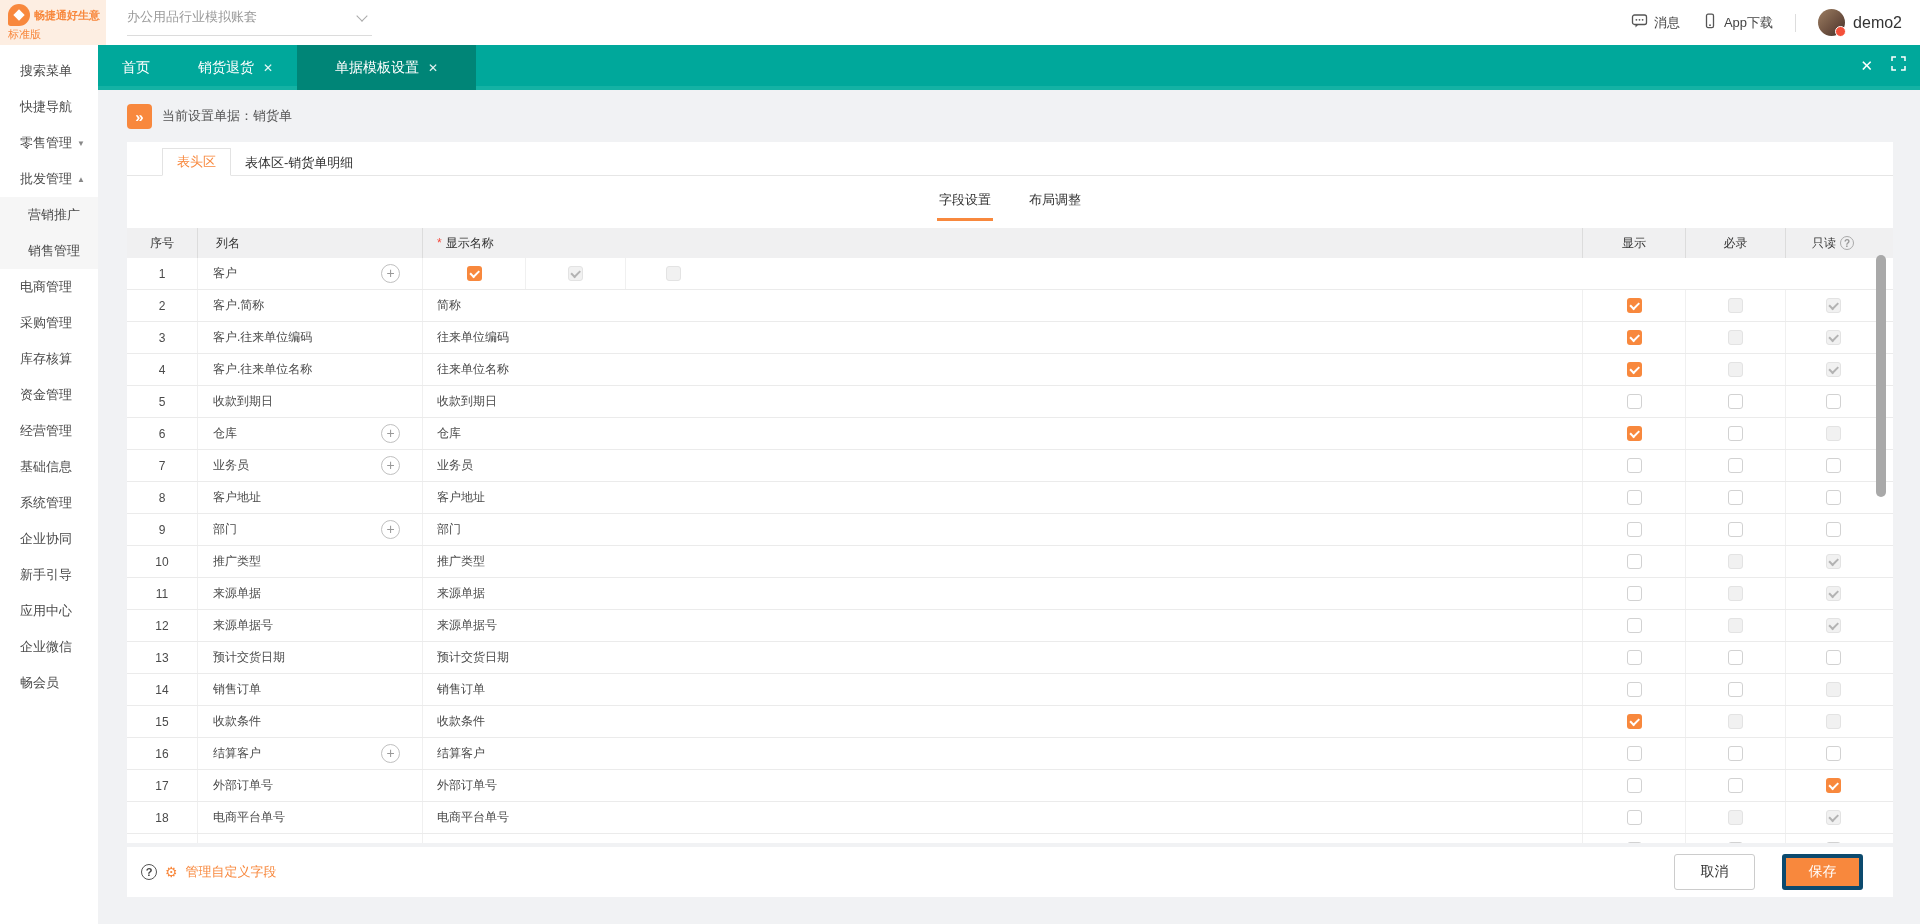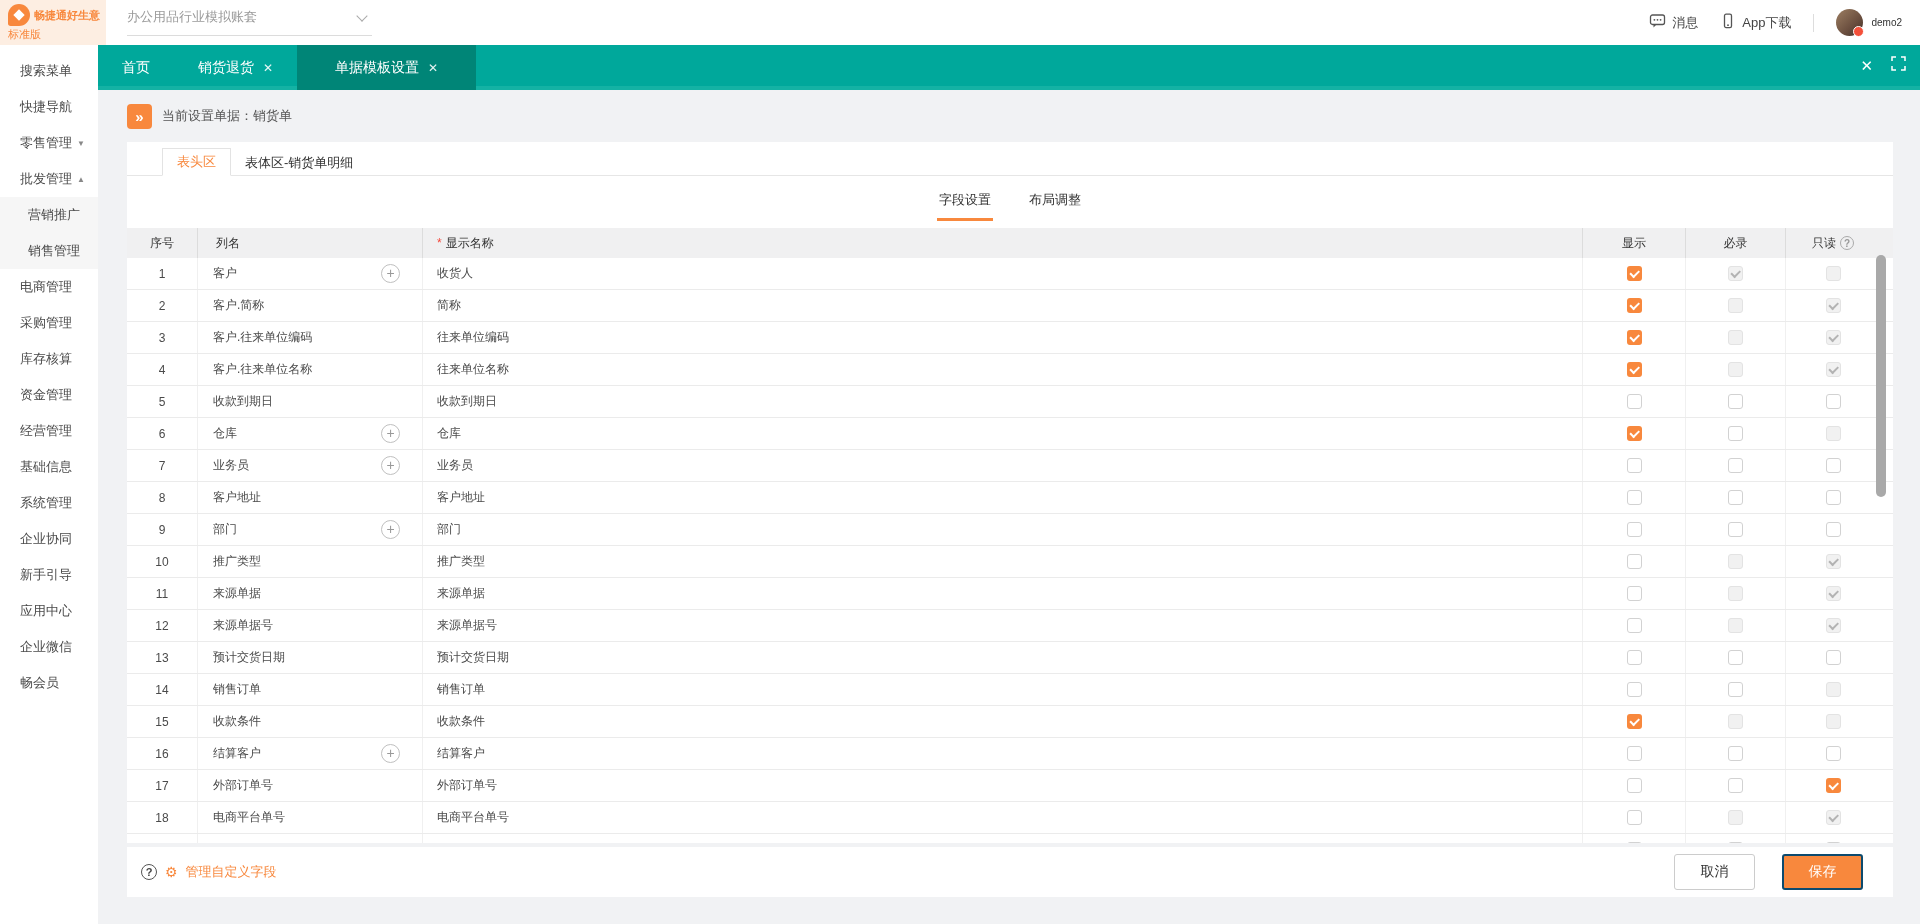--- a/index.html
+++ b/index.html
@@ -12,21 +12,21 @@
   .logo-row { display:flex; align-items:center; gap:4px; }
   .logo-icon { width:22px; height:22px; background:#f8883d; border-radius:50% 50% 50% 12%; position:relative; flex:0 0 auto; }
   .logo-icon::after { content:""; position:absolute; left:7px; top:7px; width:8px; height:8px; background:#fff; transform:rotate(45deg); }
   .logo-title { color:#f8883d; font-size:11px; font-weight:bold; white-space:nowrap; }
   .logo-edition { color:#f8883d; font-size:11px; margin-top:1px; }
   .account-select { position:absolute; left:127px; top:8px; width:245px; color:#9a9a9a; font-size:13px; border-bottom:1px solid #dcdcdc; padding-bottom:9px; cursor:pointer; }
   .account-chev { position:absolute; right:6px; top:4px; width:8px; height:8px; border-right:1.5px solid #aaa; border-bottom:1.5px solid #aaa; transform:rotate(45deg); }
   .topbar-right { position:absolute; right:18px; top:0; height:45px; display:flex; align-items:center; gap:22px; }
   .top-action { display:flex; align-items:center; gap:6px; font-size:13px; color:#444; cursor:pointer; }
   .vdiv { width:1px; height:18px; background:#ddd; }
-  .user { display:flex; align-items:center; gap:8px; font-size:10px; color:#333; cursor:pointer; }
+  .user { display:flex; align-items:center; gap:8px; font-size:16px; color:#333; cursor:pointer; }
   .avatar { width:27px; height:27px; border-radius:50%; background:linear-gradient(135deg,#9c7e62,#6b4f3f 60%,#403029); position:relative; }
   .avatar::after { content:""; position:absolute; right:-1px; bottom:-1px; width:9px; height:9px; border-radius:50%; background:#f4503a; border:1px solid #fff; }
 
   
   .body-row { display:flex; height:879px; }
   .sidebar { width:98px; background:#fff; padding-top:8px; flex:0 0 auto; }
   .sb-item { height:36px; display:flex; align-items:center; padding-left:20px; font-size:13px; color:#4a4a4a; cursor:pointer; gap:5px; }
   .sb-item.sub { background:#f6f6f6; padding-left:28px; }
   .sb-arrow { font-size:8px; color:#888; }
   .content { flex:1; background:#f1f2f4; }
@@ -85,21 +85,21 @@
   .scroll-thumb { position:absolute; right:7px; top:113px; width:10px; height:242px; background:#a9a9a9; border-radius:5px; cursor:pointer; }
 
   
   .footer-card { margin:4px 27px 0 29px; height:50px; background:#fff; display:flex; align-items:center; justify-content:space-between; padding:0 30px 0 14px; }
   .footer-left { display:flex; align-items:center; gap:8px; }
   .gear { color:#f8883d; font-size:14px; }
   .manage-label { color:#f8883d; font-size:13px; cursor:pointer; }
   .footer-btns { display:flex; gap:27px; }
   .btn { width:81px; height:36px; border-radius:3px; font-size:14px; display:flex; align-items:center; justify-content:center; cursor:pointer; font-family:inherit; }
   .btn-cancel { background:#fff; border:1px solid #ccc; color:#333; }
-  .btn-save { background:#f8883d; border:2px solid #0c4a6e; color:#fff; }
+  .btn-save { background:#f8883d; border:4px solid #0c4a6e; color:#fff; }
 </style>
 </head>
 <body>
 
 <div>
 
   <header class="topbar">
     <div class="logo-block">
       <div class="logo-row">
         <span class="logo-icon"></span>
@@ -282,23 +282,20 @@
         </div>
         <div class="tbody">
             <div class="trow">
     <div class="c-num">
                 <span class="v-num">1</span>
               </div>
     <div class="c-name">
                 <span class="v-name">客户</span>
                 <span class="plus">+</span>
               </div>
-    <div class="c-disp">
-                <span class="v-disp">收货人</span>
-              </div>
     <div class="c-show">
                 <span class="cb v-show cb-on"></span>
               </div>
     <div class="c-req">
                 <span class="cb v-req cb-dis-on"></span>
               </div>
     <div class="c-ro">
                 <span class="cb v-ro cb-dis"></span>
               </div>
     <div class="c-gap"></div>

